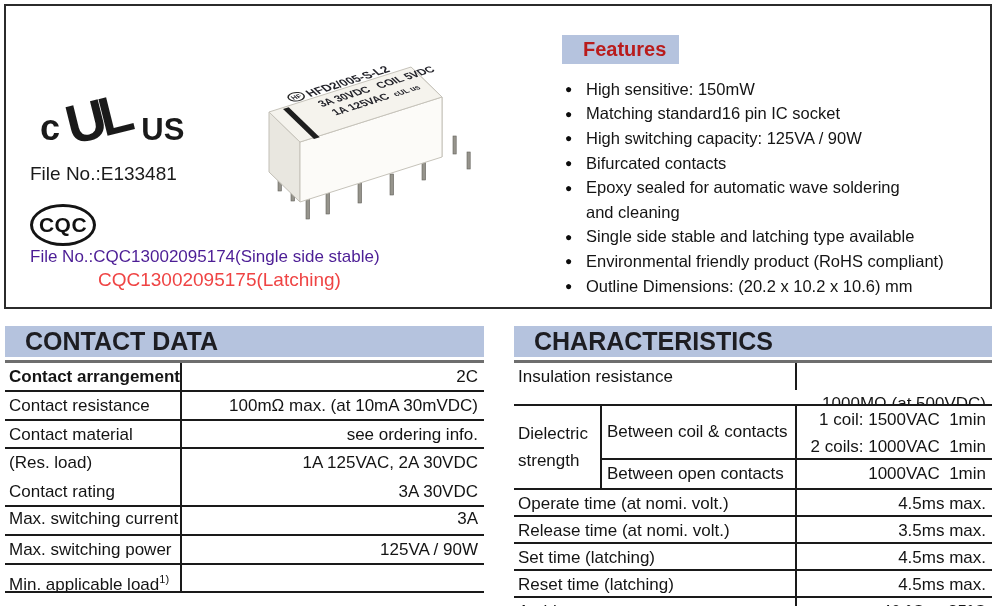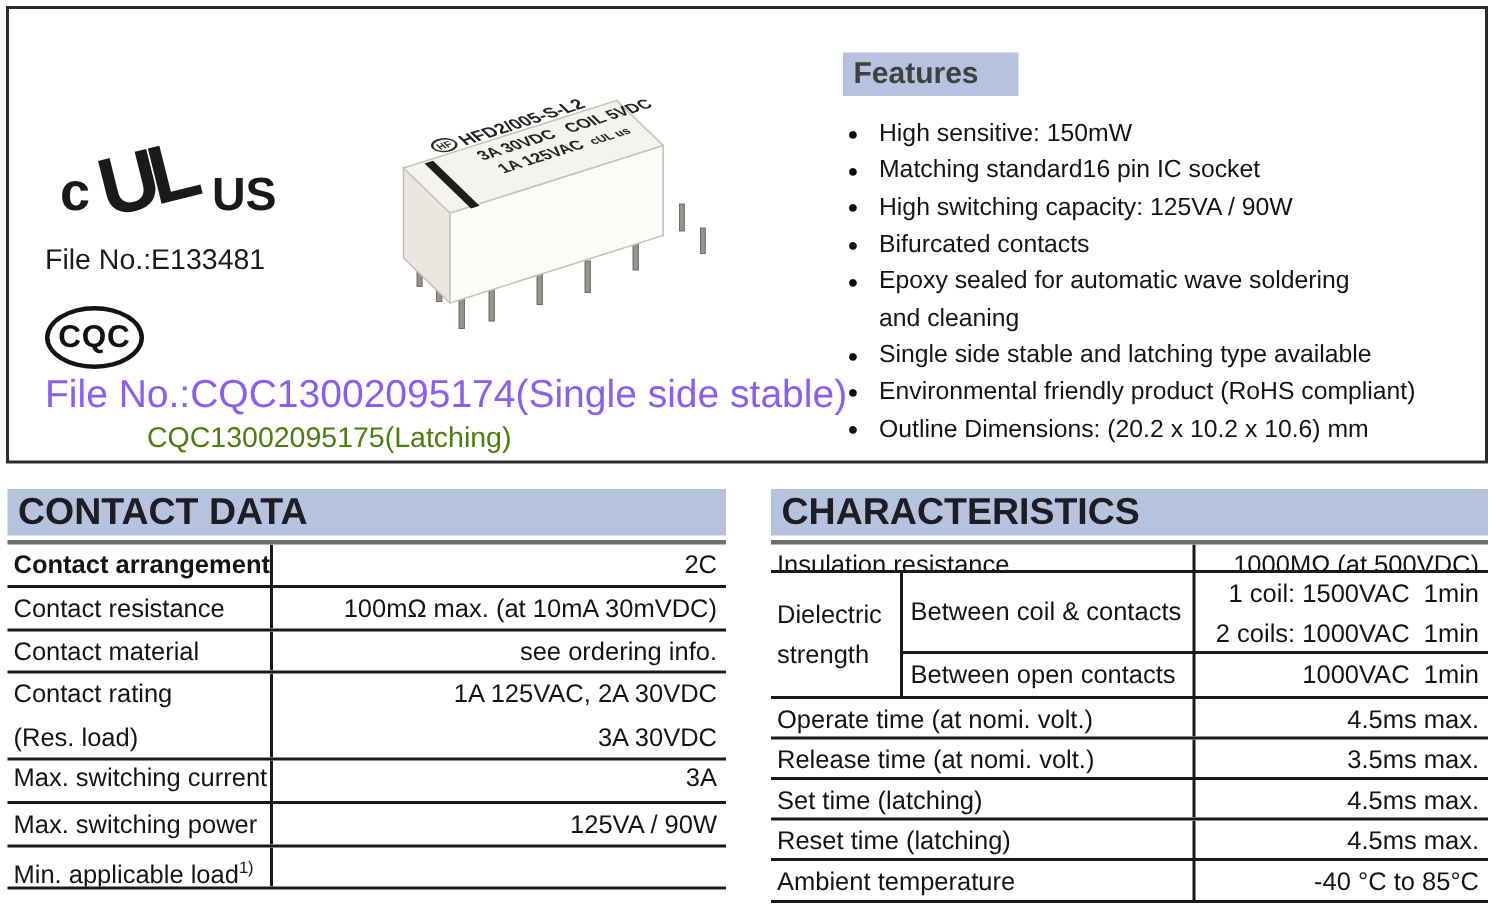--- a/index.html
+++ b/index.html
@@ -22,40 +22,40 @@
   .ul-logo { position: absolute; left: 34px; top: 92px; display: flex; align-items: flex-end; color:#1a1a1a; }
   .ul-c   { font-size: 36px; font-weight: bold; line-height: .8; }
   .ul-mark{ font-size: 55px; font-weight: bold; letter-spacing: -6px; line-height: .78;
             display:inline-block; transform: rotate(-14deg); margin: 0 14px 2px 6px; }
   .ul-us  { font-size: 31px; font-weight: bold; line-height: .8; }
   .file-ul  { position: absolute; left: 24px; top: 157px; font-size: 19px; color:#1b1b1b; }
   .cqc-logo { position: absolute; left: 24px; top: 198px; width: 66px; height: 42px;
               border: 3.5px solid #141414; border-radius: 50%;
               display:flex; align-items:center; justify-content:center;
               font-size: 21px; font-weight: bold; letter-spacing: .5px; color:#111; }
-  .file-cqc1{ position: absolute; left: 24px; top: 241px; font-size: 26px; color:#8b5cf6; }
-  .file-cqc2{ position: absolute; left: 92px; top: 263px; font-size: 19px; color:#4d7c0f;margin-top:13px; }
+  .file-cqc1{ position: absolute; left: 24px; top: 241px; font-size: 17px; color:#4c1d95; }
+  .file-cqc2{ position: absolute; left: 92px; top: 263px; font-size: 19px; color:#ef4444; }
   .relay { position: absolute; left: 244px; top: 44px; }
   .feat-title {
     position: absolute; left: 556px; top: 29px;
     width: 117px; height: 29px;
-    background: #b5c3de; color: #404040;
-    font-size: 20px; font-weight: bold; line-height: 29px; padding-left: 7px;
+    background: #b5c3de; color: #b91c1c;
+    font-size: 20px; font-weight: bold; line-height: 29px; padding-left: 21px;
   }
   #features-list { position: absolute; left: 559px; top: 71px; width: 424px; }
   .feat-line { display: flex; align-items: center; height: 24.6px; font-size: 16.5px; color:#141414; }
   .bullet { width: 21px; font-size: 12px; color: #0c0c0c; flex: none; }
   .feat-line.cont { padding-left: 21px; }
   
   .tbl { position: absolute; top: 326px; font-size: 17px; color:#141414; }
   .tbl.contact { left: 5px;   width: 479px; }
   .tbl.chars   { left: 514px; width: 478px; }
   .tbl-title-bar {
     height: 31px; background: #b5c3de; color:#1d1d22;
-    font-size: 25px; font-weight: bold; line-height: 31px; padding-left: 7px;
+    font-size: 25px; font-weight: bold; line-height: 31px; padding-left: 20px;
     margin-bottom: 3px;
   }
   .tbl-rows { border-top: 3px solid #6e6e6e; }
   .row  { display: flex; border-bottom: 2px solid #1a1a1a; overflow: hidden; }
   .cell-label { padding-left: 4px; border-right: 2px solid #1a1a1a; flex: none; }
   .tbl.contact .cell-label { width: 177px; }
   .tbl.chars   .cell-label { width: 283px; }
   .cell-value { flex: 1; text-align: right; padding-right: 6px; }
   .ln { white-space: pre; overflow: hidden; }
   sup { font-size: 11px; }
@@ -180,22 +180,22 @@
         <div class="row" style="height: 28.8px;">
           <div class="cell-label">
             <div class="ln" style="height: 28.8px; line-height: 28.8px;">Contact material</div>
           </div>
           <div class="cell-value">
             <div class="ln" style="height: 28.8px; line-height: 28.8px;">see ordering info.</div>
           </div>
         </div>
         <div class="row" style="height: 57.6px;">
           <div class="cell-label">
+            <div class="ln" style="height: 28.8px; line-height: 28.8px;">(Res. load)</div>
             <div class="ln" style="height: 28.8px; line-height: 28.8px;">Contact rating</div>
-            <div class="ln" style="height: 28.8px; line-height: 28.8px;">(Res. load)</div>
           </div>
           <div class="cell-value">
             <div class="ln" style="height: 28.8px; line-height: 28.8px;">1A 125VAC, 2A 30VDC</div>
             <div class="ln" style="height: 28.8px; line-height: 28.8px;">3A 30VDC</div>
           </div>
         </div>
         <div class="row" style="height: 28.8px; align-items: flex-end;">
           <div class="cell-label">
             <div class="ln" style="height: 28.8px; line-height: 28.8px;">Max. switching current</div>
           </div>
@@ -218,21 +218,21 @@
           <div class="cell-value">
             <div class="ln" style="height: 28.8px; line-height: 28.8px;"></div>
           </div>
         </div>
       </div>
   </div>
 
   <div class="tbl chars">
     <div class="tbl-title-bar">CHARACTERISTICS</div>
     <div class="tbl-rows" id="char-rows">
-        <div class="row" style="height: 19px;">
+        <div class="row" style="height: 43px; flex-direction: column;">
           <div class="cell-label">
             <div class="ln" style="height: 27.2px; line-height: 27.2px;">Insulation resistance</div>
           </div>
           <div class="cell-value">
             <div class="ln" style="height: 27.2px; line-height: 27.2px;">1000MΩ (at 500VDC)</div>
           </div>
         </div>
         <div class="diel">
           <div class="diel-l">
             <div>Dielectric</div>

